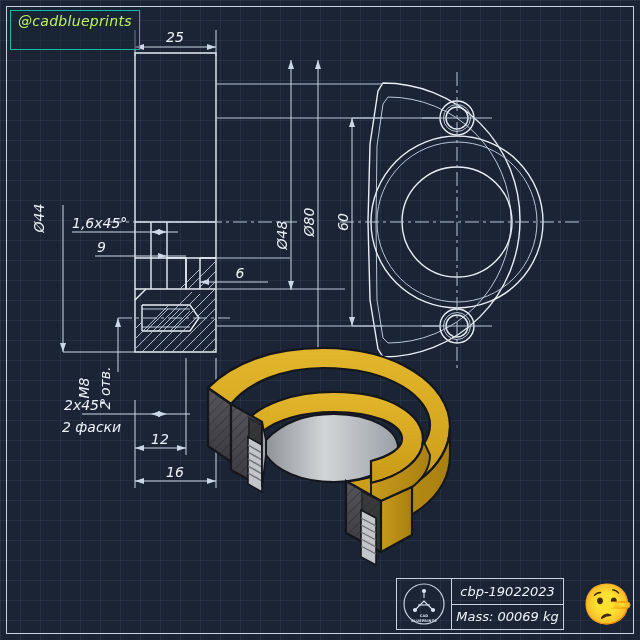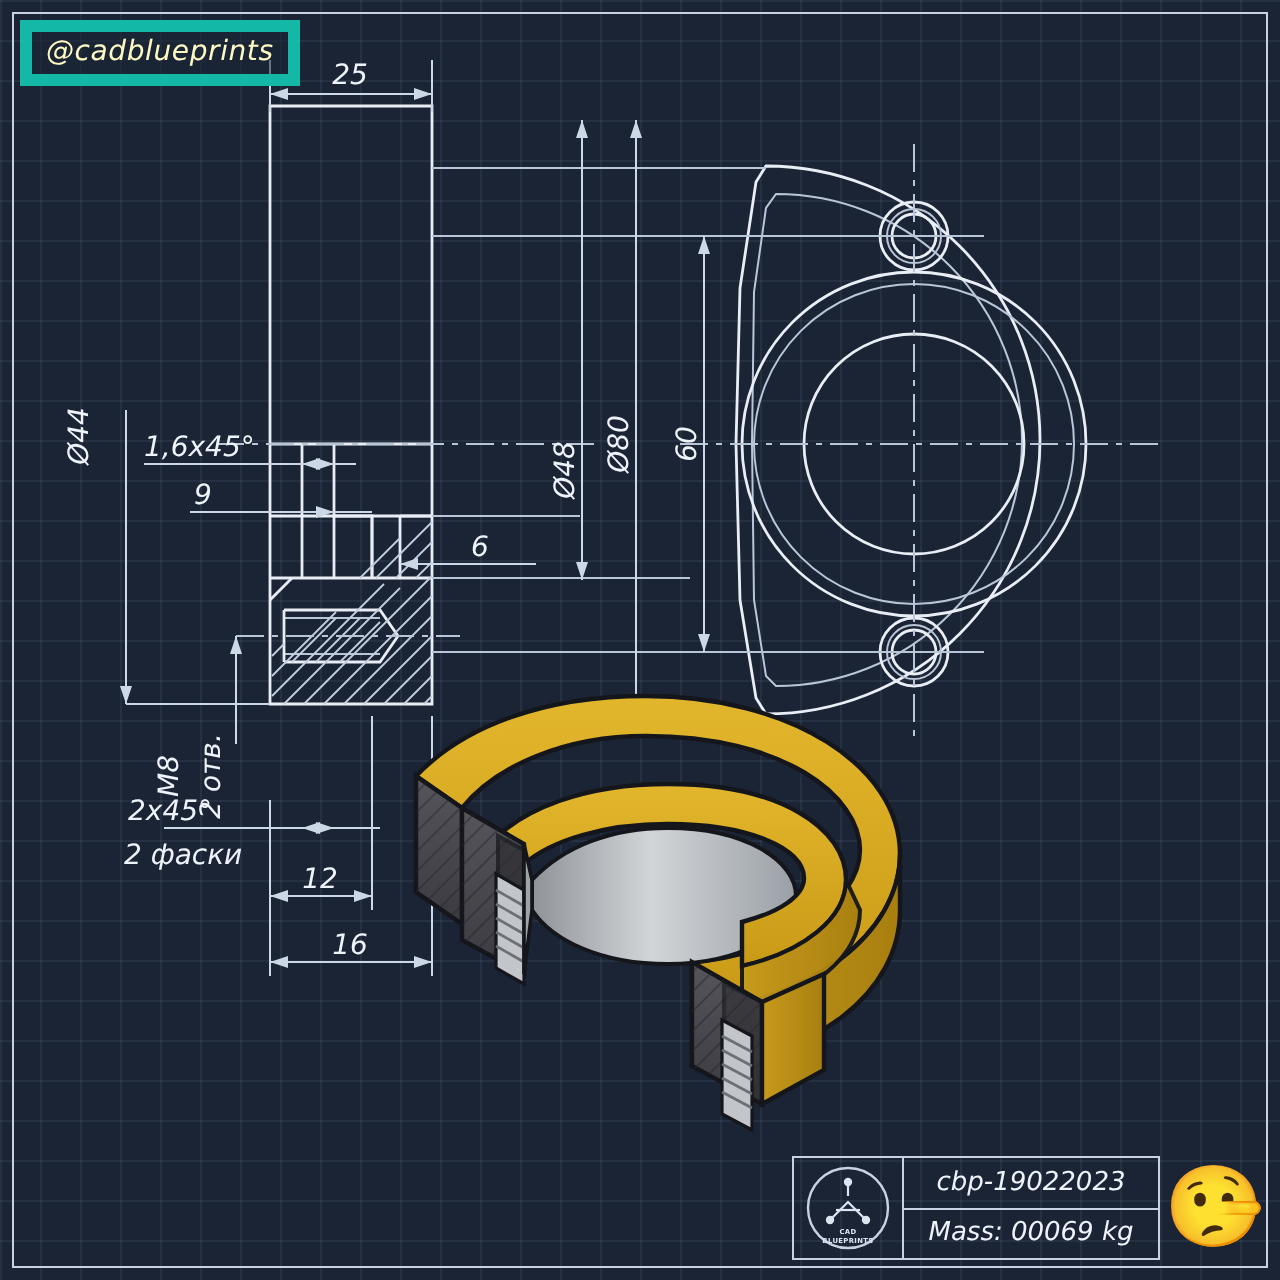--- a/index.html
+++ b/index.html
@@ -18,27 +18,27 @@
         pointer-events:none;}
 
   #border{position:absolute;left:6px;top:6px;right:6px;bottom:6px;
           border:1.5px solid #c8d2e0;box-sizing:border-box;pointer-events:none;}
 
   svg.layer{position:absolute;left:0;top:0;width:640px;height:640px;
             overflow:visible;}
 
   
   #wm{position:absolute;left:10px;top:10px;
-      border:6px solid #14b8a6;padding:2px 7px 3px 7px;
-      color:#fef9c3;font-style:italic;font-size:14px;
+      border:1px solid #14b8a6;padding:2px 7px 20px 7px;
+      color:#bef264;font-style:italic;font-size:14px;
       font-family:"DejaVu Sans",sans-serif;letter-spacing:.3px;
       background:rgba(26,36,52,.55);}
 
   
-  #tblock{position:absolute;left:396px;top:578px;width:184px;height:52px;
+  #tblock{position:absolute;left:396px;top:578px;width:168px;height:52px;
           border:1px solid #c8d2e0;box-sizing:border-box;display:flex;}
   #tb-logo{width:54px;border-right:1px solid #c8d2e0;
            display:flex;align-items:center;justify-content:center;}
   #tb-right{flex:1;display:flex;flex-direction:column;}
   .tb-cell{flex:1;display:flex;align-items:center;justify-content:center;
            color:#eef3fa;font-style:italic;font-size:13px;white-space:nowrap;
            font-family:"DejaVu Sans",sans-serif;}
   #tb-right .tb-cell:first-child{border-bottom:1px solid #c8d2e0;}
   #emoji{position:absolute;left:582px;top:584px;font-size:40px;line-height:40px;}
 

